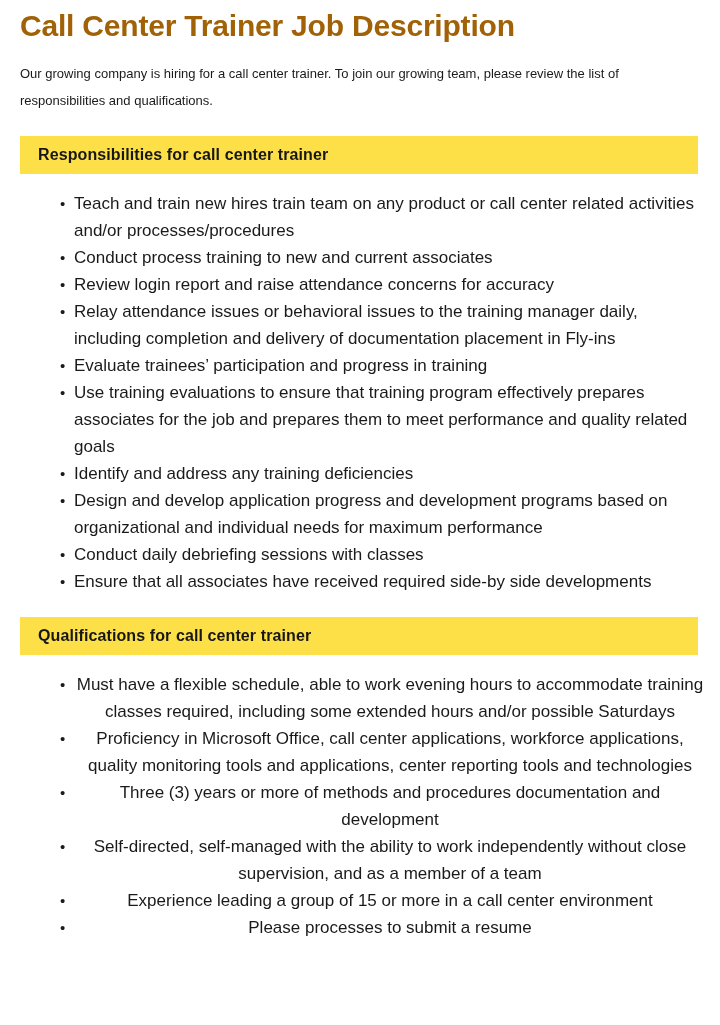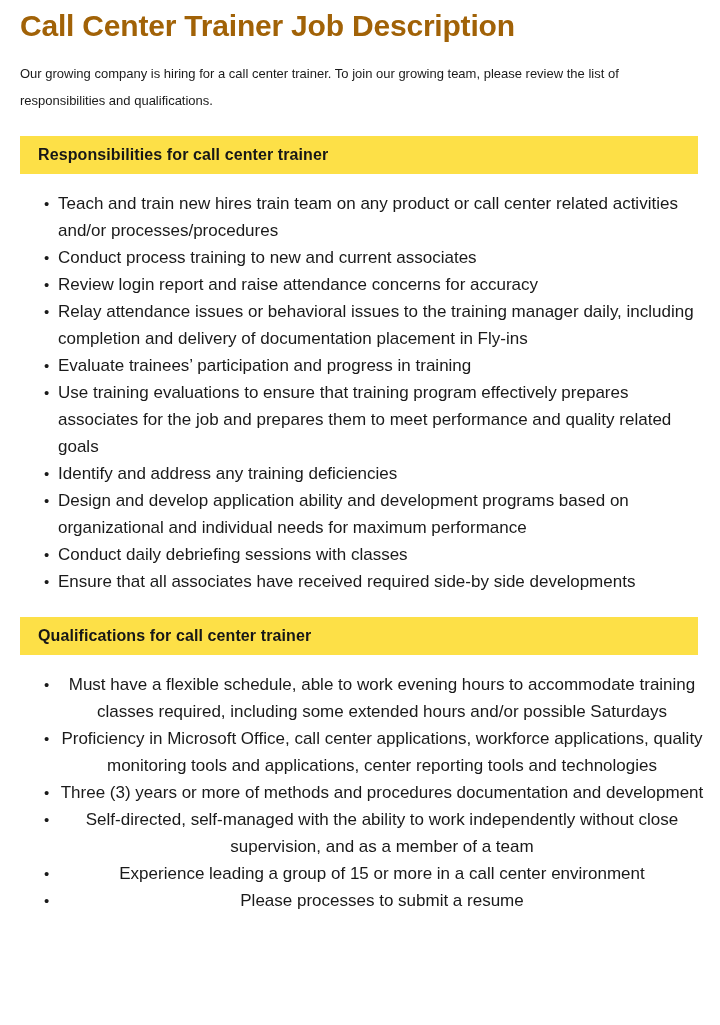--- a/index.html
+++ b/index.html
@@ -60,21 +60,21 @@
   .section-header-title {
     font-size: 16px;
     line-height: 20px;
     font-weight: 700;
     color: #171717;
     letter-spacing: 0.1px;
   }
 
   
   .bullet-list {
-    margin: 16px 0 0 0;
+    margin: 16px 0 0 16px;
     padding: 0 22px 0 58px;
     list-style: none;
   }
   .bullet-item {
     position: relative;
     font-size: 17px;
     line-height: 27px;
     color: #1a1a1a;
     margin: 0 0 0 0;
     padding: 0;
@@ -109,21 +109,21 @@
       <span class="section-header-title">Responsibilities for call center trainer</span>
     </div>
     <ul class="bullet-list">
       <li class="bullet-item">Teach and train new hires train team on any product or call center related activities and/or processes/procedures</li>
       <li class="bullet-item">Conduct process training to new and current associates</li>
       <li class="bullet-item">Review login report and raise attendance concerns for accuracy</li>
       <li class="bullet-item">Relay attendance issues or behavioral issues to the training manager daily, including completion and delivery of documentation placement in Fly-ins</li>
       <li class="bullet-item">Evaluate trainees’ participation and progress in training</li>
       <li class="bullet-item">Use training evaluations to ensure that training program effectively prepares associates for the job and prepares them to meet performance and quality related goals</li>
       <li class="bullet-item">Identify and address any training deficiencies</li>
-      <li class="bullet-item">Design and develop application ability and development programs based on organizational and individual needs for maximum performance</li>
+      <li class="bullet-item">Design and develop application progress and development programs based on organizational and individual needs for maximum performance</li>
       <li class="bullet-item">Conduct daily debriefing sessions with classes</li>
       <li class="bullet-item">Ensure that all associates have received required side-by side developments</li>
     </ul>
   </section>
 
   <section class="section section-qualifications">
     <div class="section-header">
       <span class="section-header-title">Qualifications for call center trainer</span>
     </div>
     <ul class="bullet-list">

